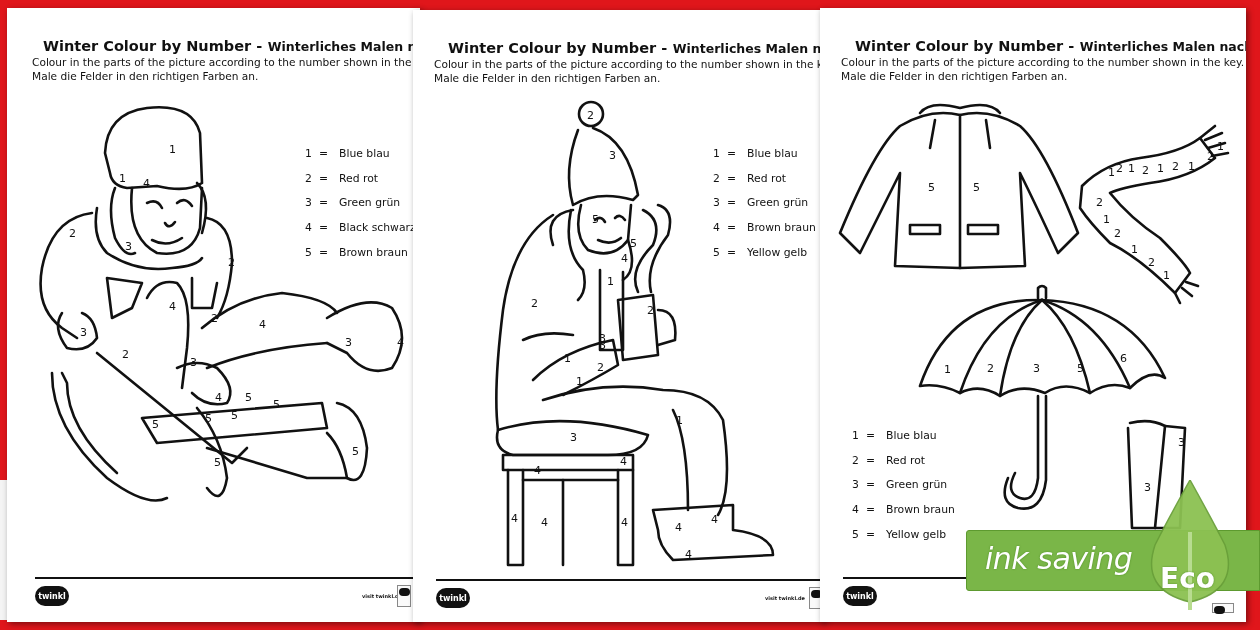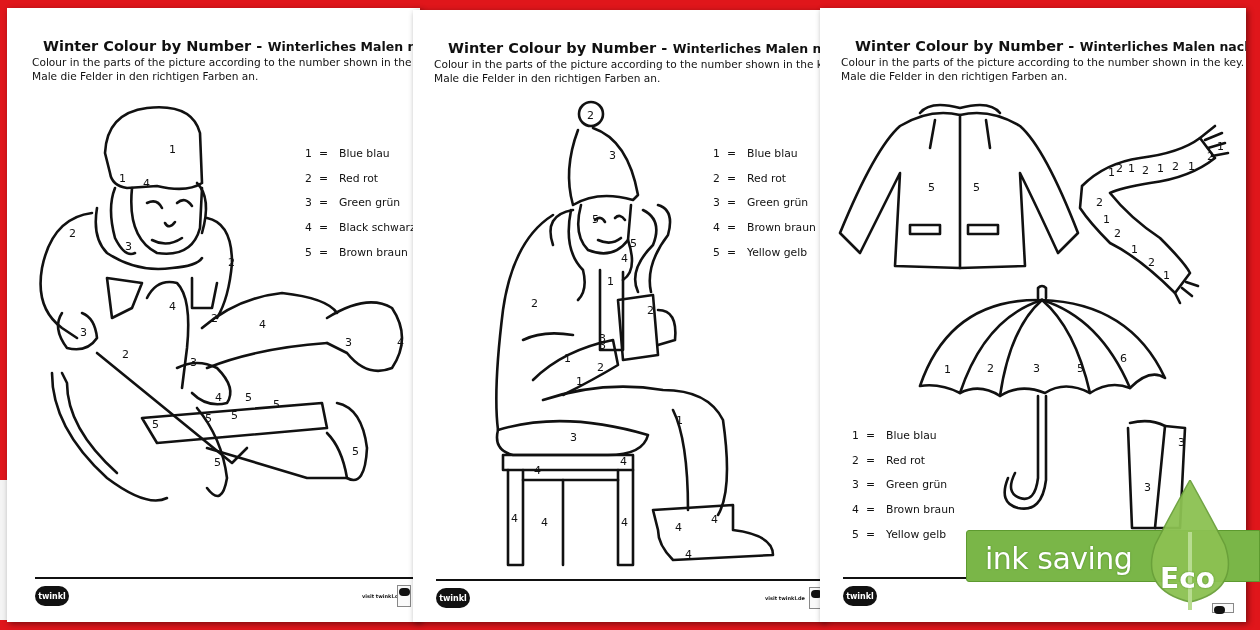--- a/index.html
+++ b/index.html
@@ -50,23 +50,24 @@
   }
   .visit-text { position: absolute; font-size: 5px; font-weight: bold; color: #111; }
   .badge-mini {
     position: absolute; width: 14px; height: 22px; border: 1px solid #888; background: #fafafa;
   }
   .badge-mini::before {
     content: ""; position: absolute; left: 1px; top: 2px; width: 11px; height: 8px; background: #111; border-radius: 5px;
   }
 
   .eco-banner {
-    position: absolute; left: 966px; top: 530px; width: 294px; height: 52px;
+    position: absolute; left: 966px; top: 530px; width: 294px; height: 61px;
     background: #7ab648; border: 1px solid #5d9a2f; border-radius: 3px 0 0 3px;
     z-index: 10;
+    font-style: italic;
   }
   .eco-text {
     position: absolute; left: 18px; top: 10px; font-size: 30px; color: #fff;
     font-family: "DejaVu Sans", sans-serif; letter-spacing: -0.5px;
     text-shadow: 0 0 2px #4d8a25;
   }
   .eco-drop { position: absolute; left: 1145px; top: 480px; z-index: 11; }
   .eco-word {
     position: absolute; left: 1160px; top: 542px; z-index: 12; font-size: 28px; font-weight: bold; color: #fff;
     font-family: "DejaVu Sans", sans-serif; text-shadow: 0 0 2px #4d8a25; margin-top: 20px;

